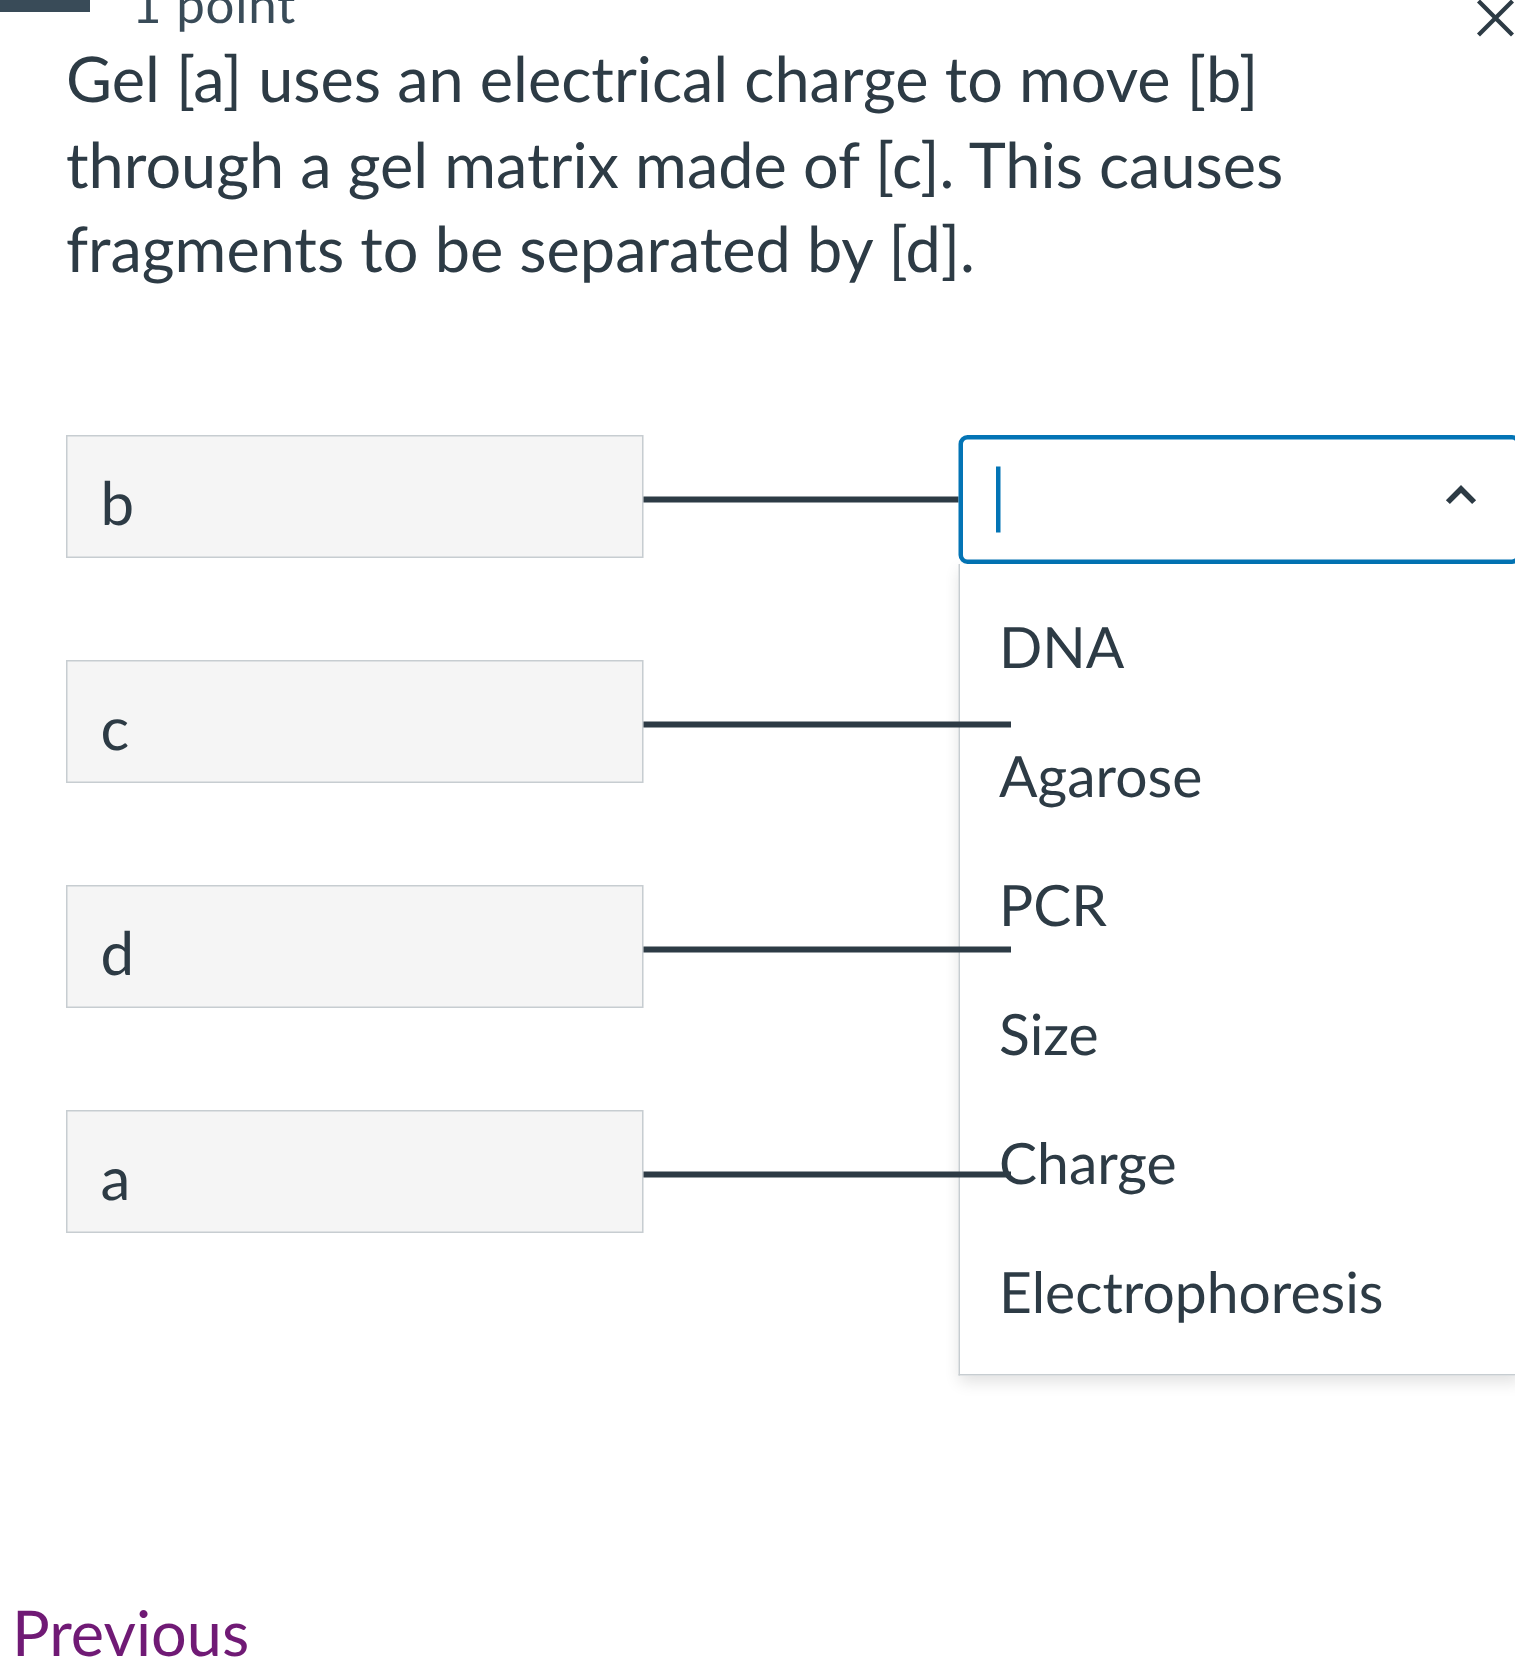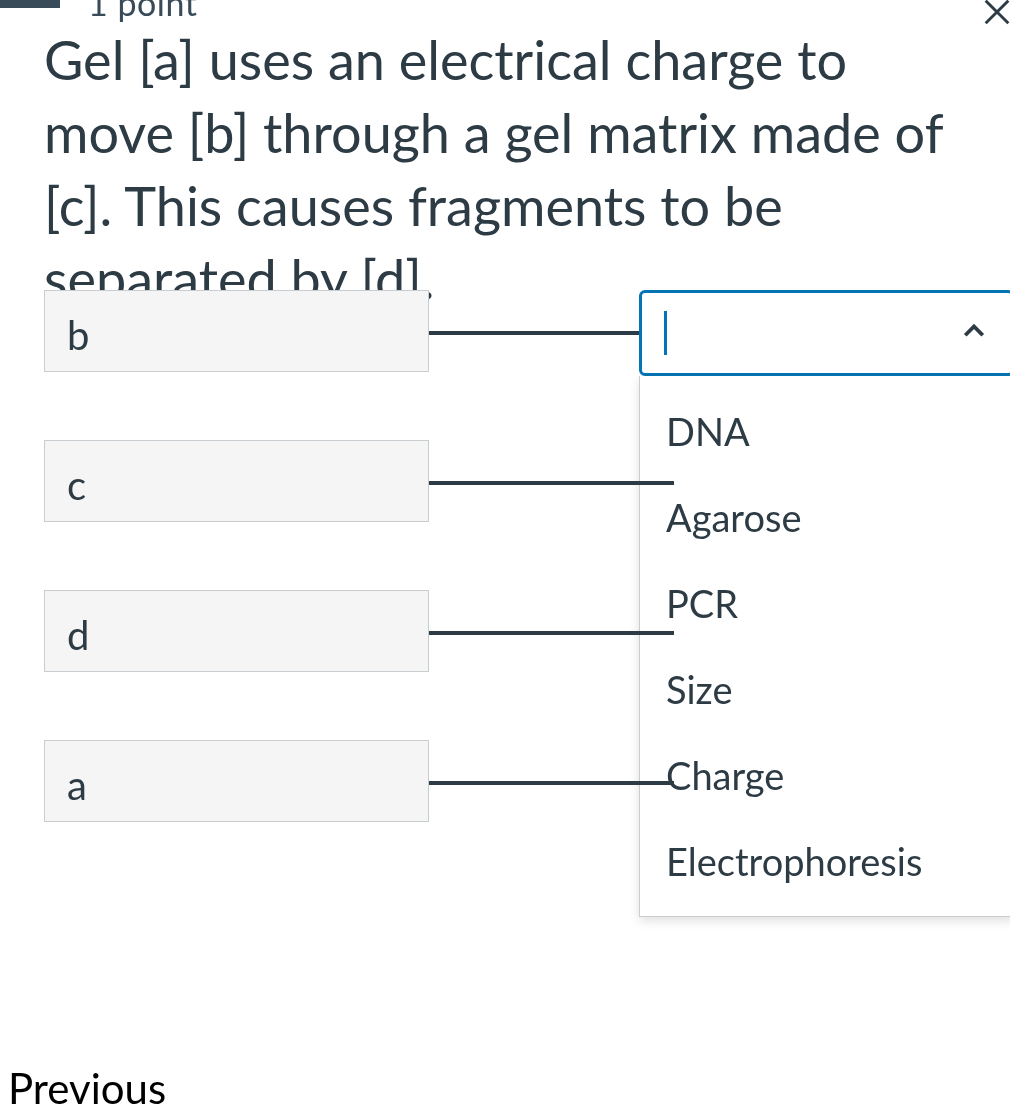--- a/index.html
+++ b/index.html
@@ -1,35 +1,35 @@
 <!DOCTYPE html>
 <html><head>
 <meta charset="utf-8">
 <style>
   html,body{margin:0;padding:0;font-family:"Lato","Helvetica Neue",Arial,sans-serif;color:#2d3b45;background:#fff}
   body{width:1010px;height:1119px;overflow:hidden;position:relative}
   .top-bar{position:absolute;left:0;top:0;width:60px;height:8px;background:#394b58}
   .points{position:absolute;left:88px;top:-18px;font-size:34px;color:#394b58;letter-spacing:.5px}
   .close-frag{position:absolute;right:-4px;top:-10px;font-size:40px;color:#394b58}
-  .question{position:absolute;left:44px;top:24px;right:30px;font-size:54px;line-height:1.35}
+  .question{position:absolute;left:44px;top:24px;right:30px;font-size:42px;line-height:1.35}
   .match-area{position:absolute;left:44px;top:290px;right:0}
   .row{position:relative;height:98px;margin-bottom:52px}
   .prompt{position:absolute;left:0;top:0;width:385px;height:82px;border:1px solid #c7cdd1;background:#f5f5f5;box-sizing:border-box;padding:20px 22px;font-size:40px;color:#2d3b45}
   .line{position:absolute;left:385px;top:41px;height:0;border-top:4px solid #2d3b45}
   .line.r1{width:210px}
   .line.r2{width:245px}
   .line.r3{width:245px}
   .line.r4{width:245px}
   .dropdown{position:absolute;left:595px;top:0;width:375px;height:86px;border:3px solid #0374b5;border-radius:6px;box-sizing:border-box;background:#fff;display:flex;align-items:center;padding:0 22px}
   .dropdown .caret{position:absolute;right:22px;top:50%;transform:translateY(-50%)}
   .dropdown .caret svg{width:30px;height:30px;stroke:#2d3b45;stroke-width:3;fill:none}
   .cursor{width:3px;height:44px;background:#0374b5}
   .menu{position:absolute;left:595px;top:86px;width:375px;background:#fff;border:1px solid #c7cdd1;border-top:none;box-shadow:0 4px 10px rgba(0,0,0,.12);box-sizing:border-box;padding:12px 0}
   .menu-item{padding:20px 26px;font-size:38px;color:#2d3b45;cursor:pointer}
-  .previous{position:absolute;left:8px;bottom:6px;font-size:42px;color:#000000}
+  .previous{position:absolute;left:8px;bottom:6px;font-size:42px;color:#701a75}
 </style>
 </head>
 <body>
 
 <div class="top-bar"></div>
 <div class="points">1 point</div>
 <div class="close-frag">
   <svg width="34" height="34" viewBox="0 0 24 24" fill="none" stroke="#2d3b45" stroke-width="2">
       <path d="M4 4 L20 20 M20 4 L4 20"></path>
     </svg>

